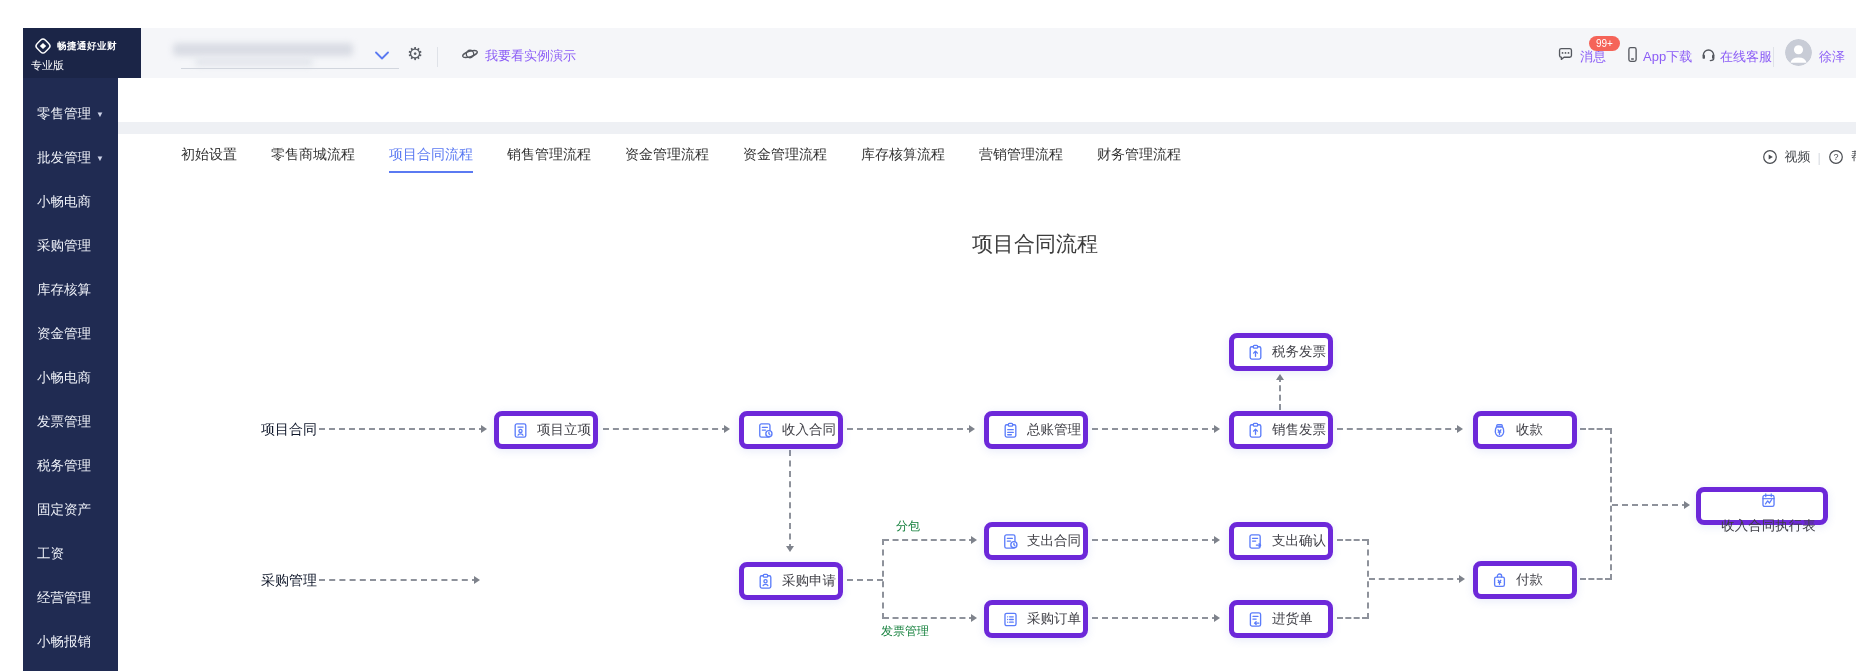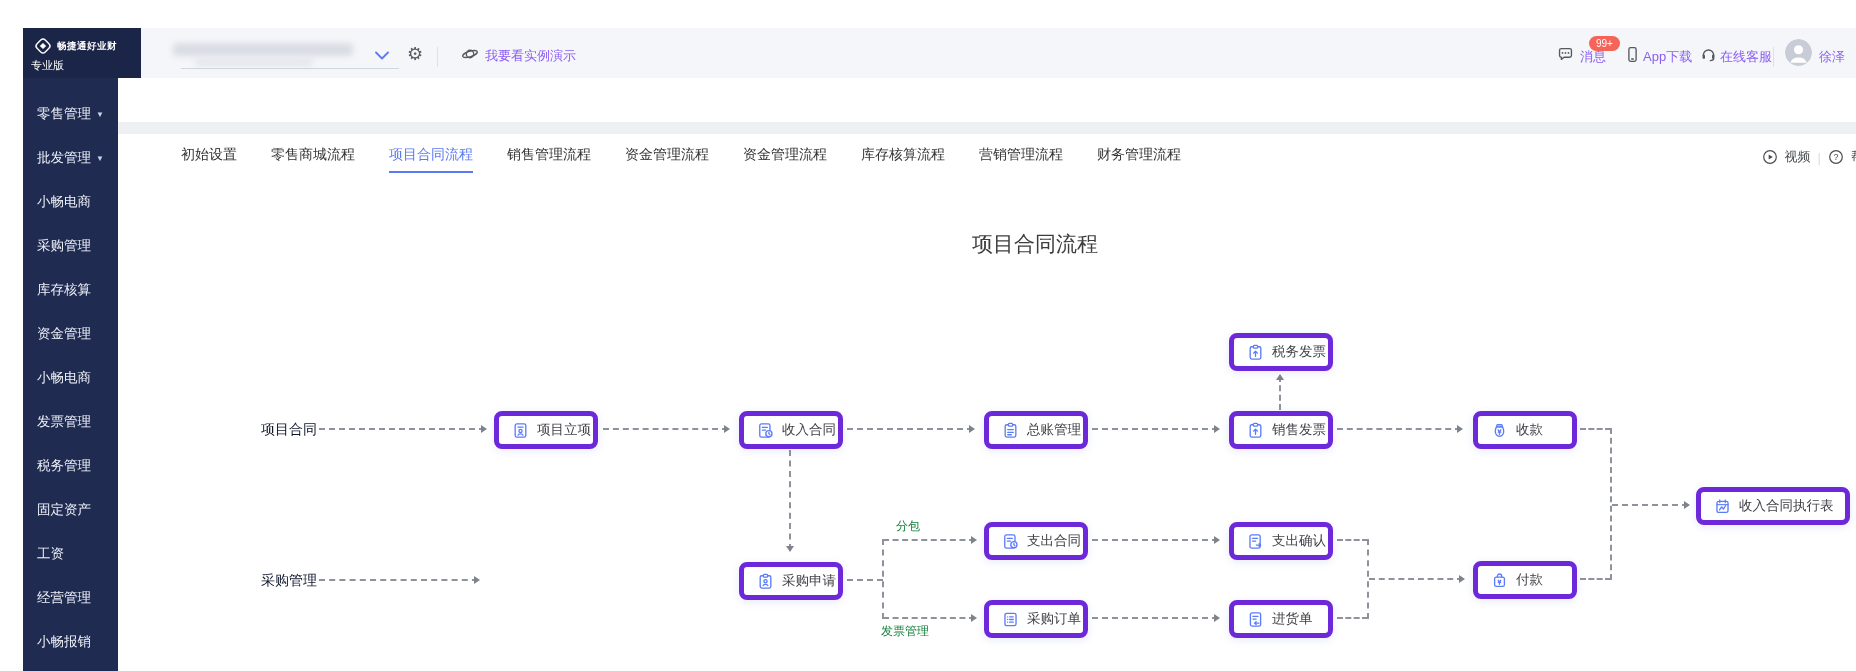--- a/index.html
+++ b/index.html
@@ -33,21 +33,21 @@
   .nav-row{left:158px;top:146px;display:flex;gap:34px;z-index:2;}
   .nav-item{font-size:14px;color:#333;cursor:pointer;position:relative;padding-bottom:9px;white-space:nowrap;}
   .nav-item.active{color:#5b7af2;}
   .nav-item.active::after{content:"";position:absolute;left:0;right:0;bottom:0;height:2px;background:#5b7af2;}
   .nav-right{right:2px;top:148px;display:flex;align-items:center;gap:7px;color:#4a4d52;font-size:13px;z-index:2;}
   
   .dg-title{left:1012px;top:230px;transform:translateX(-50%);font-size:21px;font-weight:500;color:#3d3d3d;white-space:nowrap;}
   .lane-label{font-size:14px;color:#0f172a;white-space:nowrap;}
   .node{height:38px;background:#fff;border:5px solid #6d28d9;border-radius:8px;box-shadow:0 2px 8px rgba(93,112,214,.14);
         display:flex;align-items:center;gap:8px;padding-left:13px;box-sizing:border-box;width:104px;cursor:pointer;z-index:2;}
-  .node.wide{width:154px;}
+  .node.wide{width:132px;flex-direction:column;}
   .node-label{font-size:13.5px;color:#3f3f46;white-space:nowrap;}
   .nic{width:17px;height:17px;color:#5b7cfa;flex:none;}
   .eh{height:0;border-top:2px dashed #8e929b;z-index:1;}
   .ev{width:0;border-left:2px dashed #8e929b;z-index:1;}
   .ar{position:absolute;right:-2px;top:-5px;width:0;height:0;border-left:6px solid #7e828b;border-top:4px solid transparent;border-bottom:4px solid transparent;}
   .au{position:absolute;left:-5px;top:-2px;width:0;height:0;border-bottom:6px solid #7e828b;border-left:4px solid transparent;border-right:4px solid transparent;}
   .ad{position:absolute;left:-5px;bottom:-2px;width:0;height:0;border-top:6px solid #7e828b;border-left:4px solid transparent;border-right:4px solid transparent;}
   .branch-label{font-size:12px;color:#15803d;white-space:nowrap;z-index:2;}
   .icon16{width:17px;height:17px;color:#55585f;}
   svg{display:block;}

